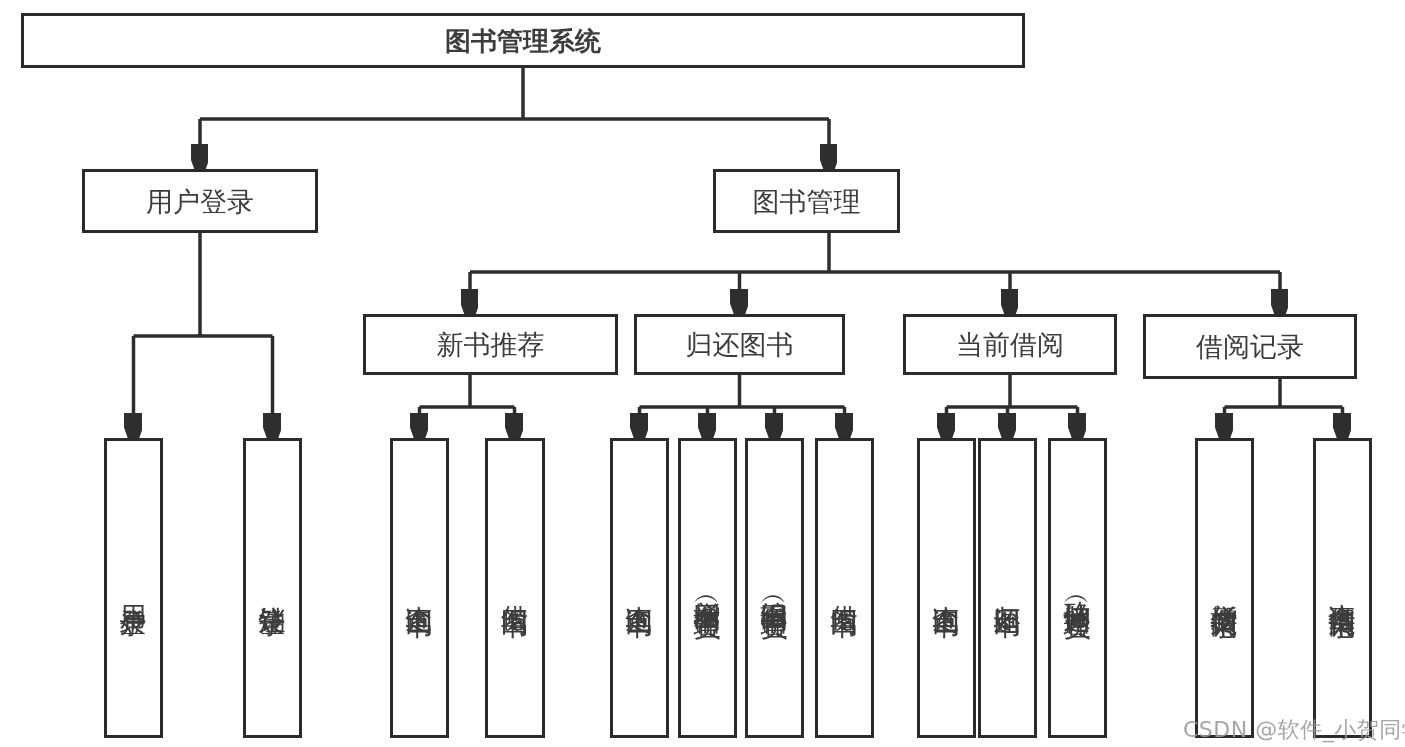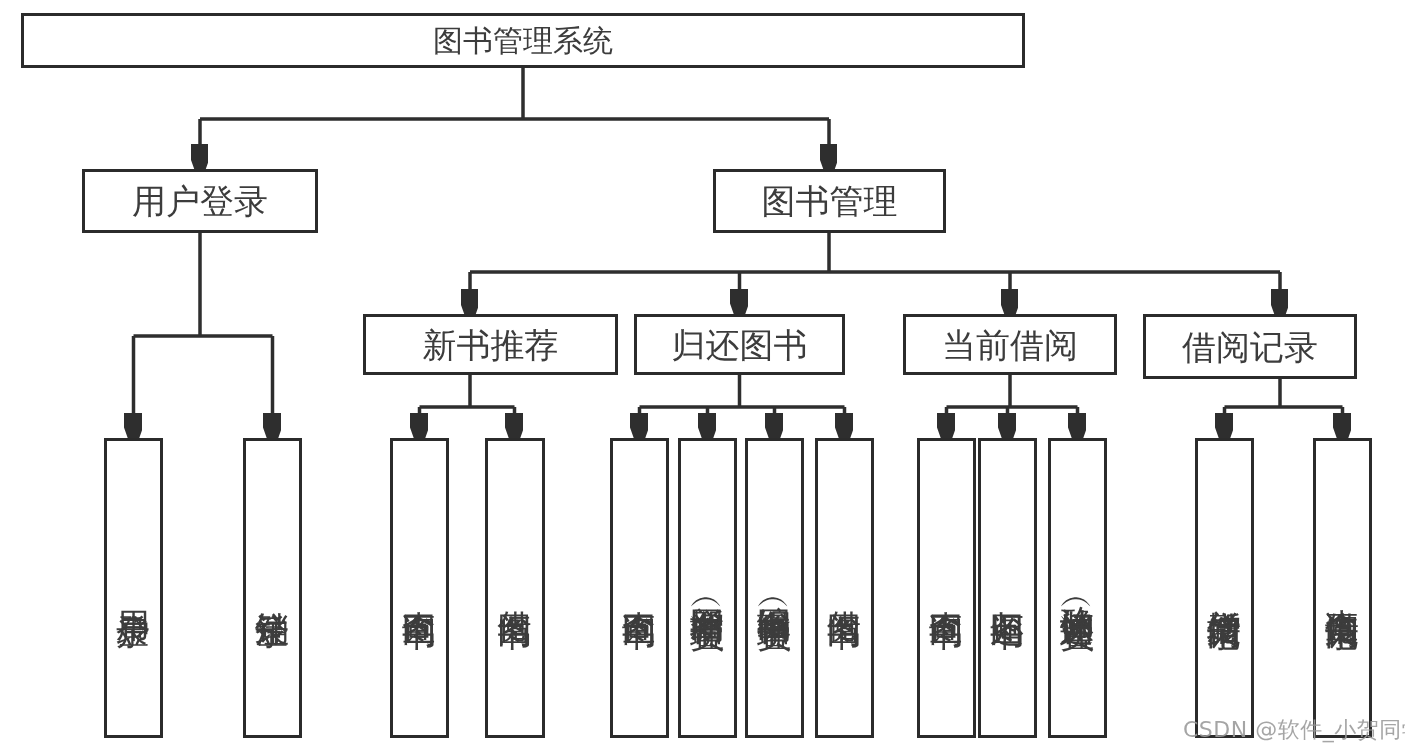--- a/index.html
+++ b/index.html
@@ -12,25 +12,25 @@
   }
   .wires{position:absolute;left:0;top:0;width:1405px;height:747px;}
   .wires path{stroke:#2e2e2e;stroke-width:3.5;fill:none;}
   .node{
     position:absolute;
     box-sizing:border-box;
     background:#ffffff;
     border:3px solid #2b2b2b;
     display:flex;align-items:center;justify-content:center;
     color:#3c3c3c;
-    font-size:34px;
+    font-size:27px;
     line-height:1;
     z-index:1;
   }
-  .node.root{font-size:30px;}
+  .node.root{font-size:26px;font-weight:bold;}
   .leaf span{
     writing-mode:vertical-rl;
     text-orientation:mixed;
     letter-spacing:2px;
     white-space:nowrap;
   }
   .watermark{
     position:absolute;
     left:1183px;top:715px;
     font-size:22px;
@@ -84,21 +84,21 @@
     <path d="M1342.5 407 V436" marker-end="url(#arw)"></path>
   </svg>
 
   <div class="node root" style="left:21px;top:13px;width:1004px;height:55px">
     <span>图书管理系统</span>
   </div>
 
   <div class="node" style="left:82px;top:169px;width:236px;height:64px">
     <span>用户登录</span>
   </div>
-  <div class="node" style="left:713px;top:169px;width:233px;height:64px">
+  <div class="node" style="left:713px;top:169px;width:187px;height:64px">
     <span>图书管理</span>
   </div>
 
   <div class="node" style="left:363px;top:314px;width:255px;height:61px">
     <span>新书推荐</span>
   </div>
   <div class="node" style="left:634px;top:314px;width:211px;height:61px">
     <span>归还图书</span>
   </div>
   <div class="node" style="left:903px;top:314px;width:214px;height:61px">

